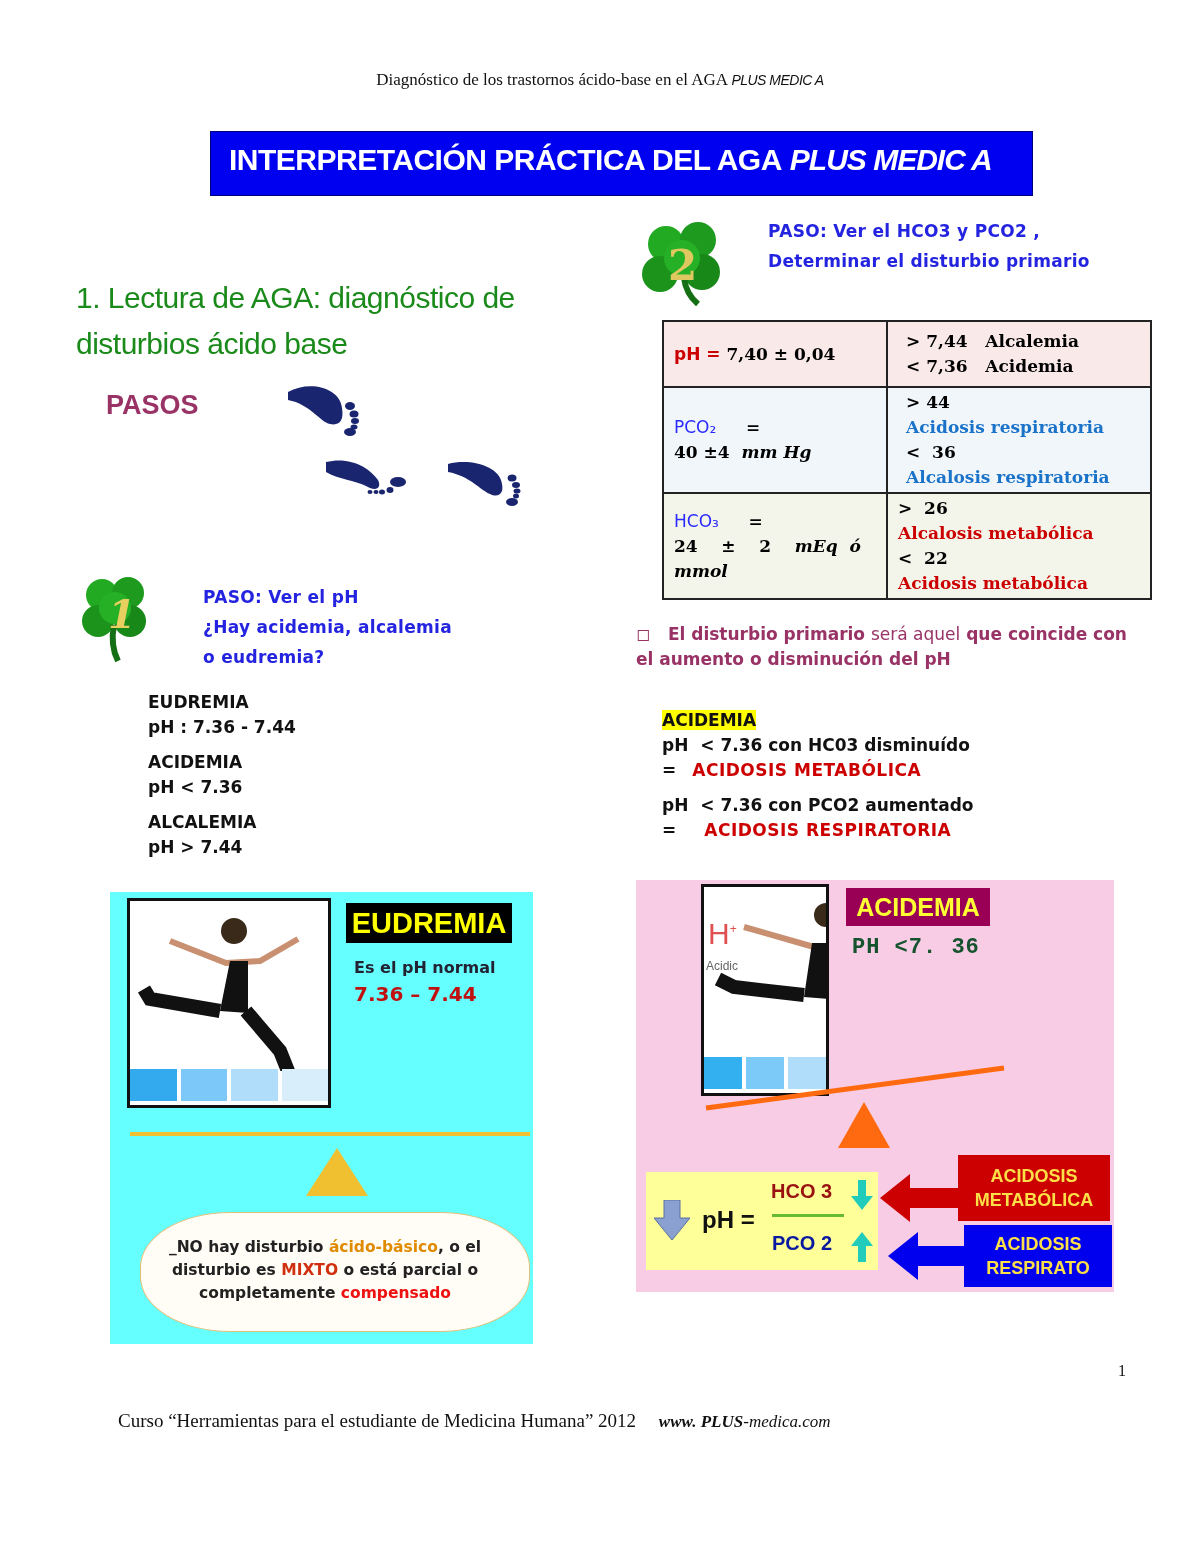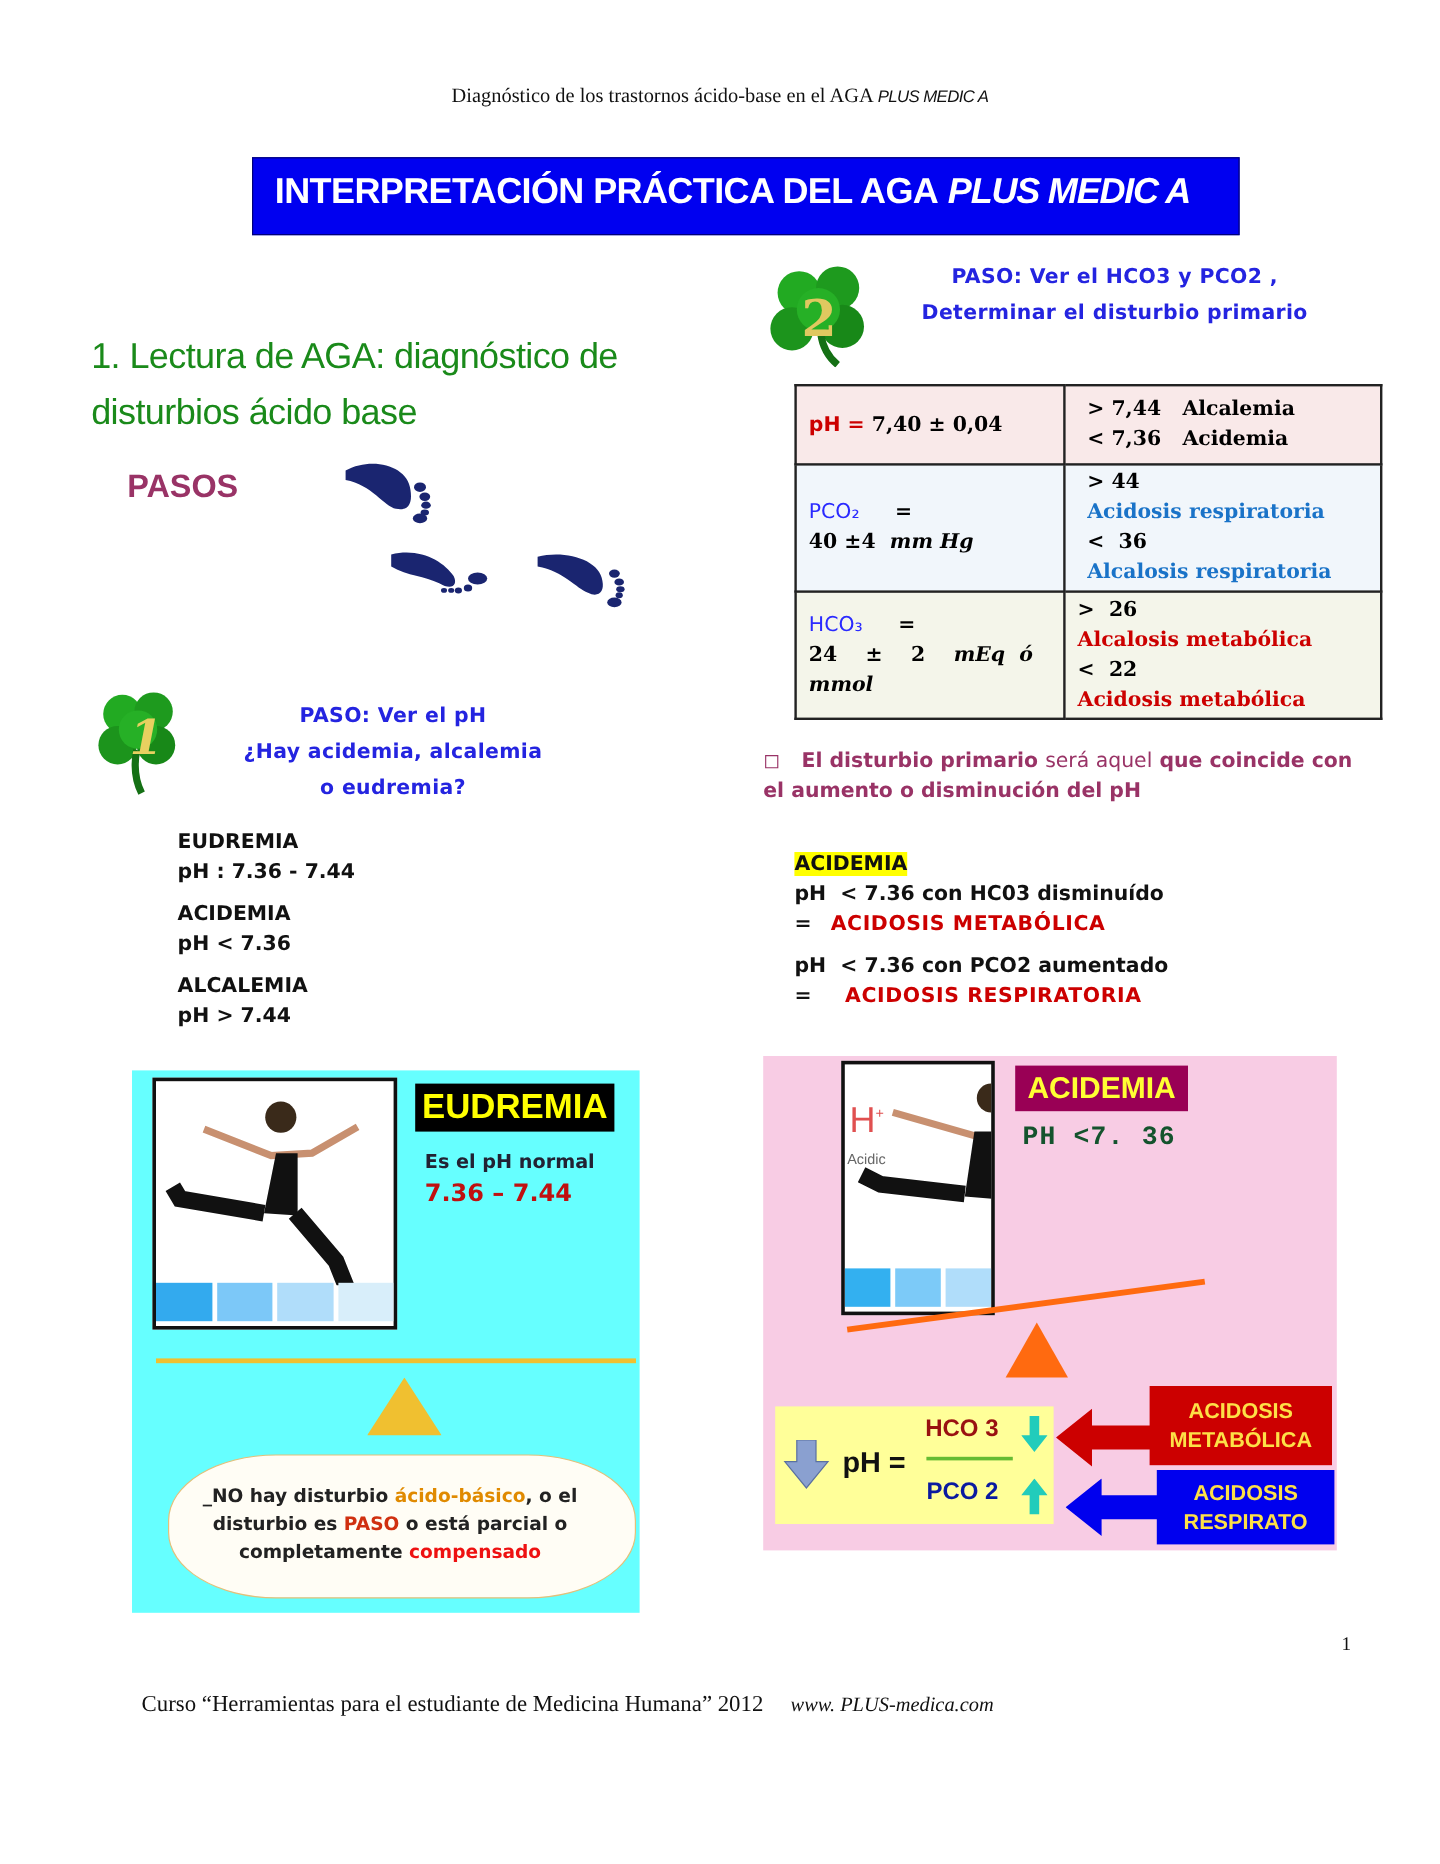--- a/index.html
+++ b/index.html
@@ -5,21 +5,21 @@
   * { box-sizing: border-box; margin: 0; padding: 0; }
   body { width: 1200px; height: 1553px; background: #ffffff; position: relative; overflow: hidden; font-family: "DejaVu Sans", sans-serif; }
   .abs { position: absolute; }
   .running-header { left: 0; width: 1200px; top: 70px; text-align: center; font-family: "Liberation Serif", serif; font-size: 17px; color: #111; }
   .running-header .brand { font-style: italic; font-size: 14px; font-family: "Liberation Sans", sans-serif; letter-spacing: -0.5px; }
   .title-banner { left: 210px; top: 131px; width: 823px; height: 65px; background: #0000f0; border: 1px solid #00007a; color: #fff; font-family: "Liberation Sans", sans-serif; font-weight: bold; font-size: 30px; line-height: 55px; padding-left: 18px; letter-spacing: -0.5px; }
   .title-banner .brand { font-style: italic; font-weight: bold; margin-left: 8px; letter-spacing: -1px; }
   .section-heading { left: 76px; top: 275px; width: 480px; color: #1a8a1a; font-family: "Liberation Sans", sans-serif; font-size: 30px; line-height: 46px; letter-spacing: -0.5px; }
   .pasos { left: 106px; top: 390px; color: #993366; font-family: "Liberation Sans", sans-serif; font-weight: bold; font-size: 27px; }
   .footprint { fill: #1a2570; }
-  .clover-text { color: #2424e0; font-family: "DejaVu Sans", sans-serif; font-weight: bold; font-size: 17px; line-height: 30px; letter-spacing: 0.3px; text-align: center; }
+  .clover-text { color: #2424e0; font-family: "DejaVu Sans", sans-serif; font-weight: bold; font-size: 17px; line-height: 30px; letter-spacing: 0.3px; }
   .ph-defs { left: 148px; top: 690px; font-family: "DejaVu Sans", sans-serif; font-weight: bold; font-size: 17px; color: #111; }
   .ph-defs .item { margin-bottom: 10px; line-height: 25px; }
   .table-wrap { left: 662px; top: 320px; width: 490px; }
   table.ref { border-collapse: collapse; width: 490px; font-family: "DejaVu Serif", serif; font-weight: bold; font-size: 17px; border-radius: 27px; }
   table.ref td { border: 2px solid #222; vertical-align: middle; padding: 2px 10px; line-height: 25px; }
   table.ref td.left { width: 224px; }
   .row-ph td { background: #f9e9e9; height: 66px; }
   .row-pco td { background: #f1f6fb; height: 103px; }
   .row-hco td { background: #f4f5ea; height: 100px; }
   .sans-b { font-family: "DejaVu Sans", sans-serif; font-weight: bold; }
@@ -52,21 +52,21 @@
   .acidic { position: absolute; left: 2px; top: 72px; color: #666; font-family: "Liberation Sans", sans-serif; font-size: 12px; }
   .formula-box { position: absolute; left: 10px; top: 292px; width: 232px; height: 98px; background: #ffff99; }
   .formula-ph { position: absolute; left: 56px; top: 34px; font-family: "Liberation Sans", sans-serif; font-weight: bold; font-size: 24px; color: #111; }
   .formula-num { position: absolute; left: 125px; top: 8px; font-family: "Liberation Sans", sans-serif; font-weight: bold; font-size: 20px; color: #991111; }
   .formula-line { position: absolute; left: 126px; top: 42px; width: 72px; height: 3px; background: #66bb33; }
   .formula-den { position: absolute; left: 126px; top: 60px; font-family: "Liberation Sans", sans-serif; font-weight: bold; font-size: 20px; color: #0a1aa0; }
   .tag-box { position: absolute; color: #fde047; font-family: "Liberation Sans", sans-serif; font-weight: bold; font-size: 18px; line-height: 24px; text-align: center; display: flex; align-items: center; justify-content: center; }
   .page-number { left: 1118px; top: 1362px; font-family: "Liberation Serif", serif; font-size: 16px; color: #111; }
   .footer { left: 118px; top: 1410px; font-family: "Liberation Serif", serif; font-size: 19px; color: #111; }
   .footer .url { font-style: italic; margin-left: 18px; font-size: 17px; }
-  .footer .url b { font-weight: normal; margin-top: 16px; }
+  .footer .url b { font-weight: bold; margin-top: 16px; }
 </style>
 </head>
 <body>
 
 <div class="abs running-header">
   <span>Diagnóstico de los trastornos ácido-base en el AGA</span>
   <span class="brand">PLUS MEDIC A</span>
 </div>
 
 <div class="abs title-banner">
@@ -222,21 +222,21 @@
   </div>
   <div class="eud-label">EUDREMIA</div>
   <div class="eud-desc">Es el pH normal</div>
   <div class="eud-range">7.36 – 7.44</div>
   <div style="position:absolute;left:20px;top:240px;width:400px;height:4px;background:#f0c030"></div>
   <svg style="position:absolute;left:196px;top:256px" width="62" height="50">
       <polygon points="31,0 62,48 0,48" fill="#f0c030"></polygon>
     </svg>
   <div class="cloud"></div>
   <div class="cloud-text">
-    <span>_NO hay disturbio </span><span class="orange">ácido-básico</span><span>, o el disturbio es </span><span class="dred">PASO</span><span> o está parcial o completamente </span><span class="bred">compensado</span>
+    <span>_NO hay disturbio </span><span class="orange">ácido-básico</span><span>, o el disturbio es </span><span class="dred">MIXTO</span><span> o está parcial o completamente </span><span class="bred">compensado</span>
   </div>
 </div>
 
 <div class="abs acd-panel">
   <div class="photo-frame" style="left:65px;top:4px;width:128px;height:212px">
     <span class="hplus"><span>H</span><sup>+</sup></span>
     <span class="acidic">Acidic</span>
     <svg width="124" height="170" style="position:absolute;left:0;top:0">
       <circle cx="122" cy="28" r="12" fill="#3a2a1a"></circle>
       <path d="M40 40 L 110 60" stroke="#c89070" stroke-width="6" fill="none"></path>

